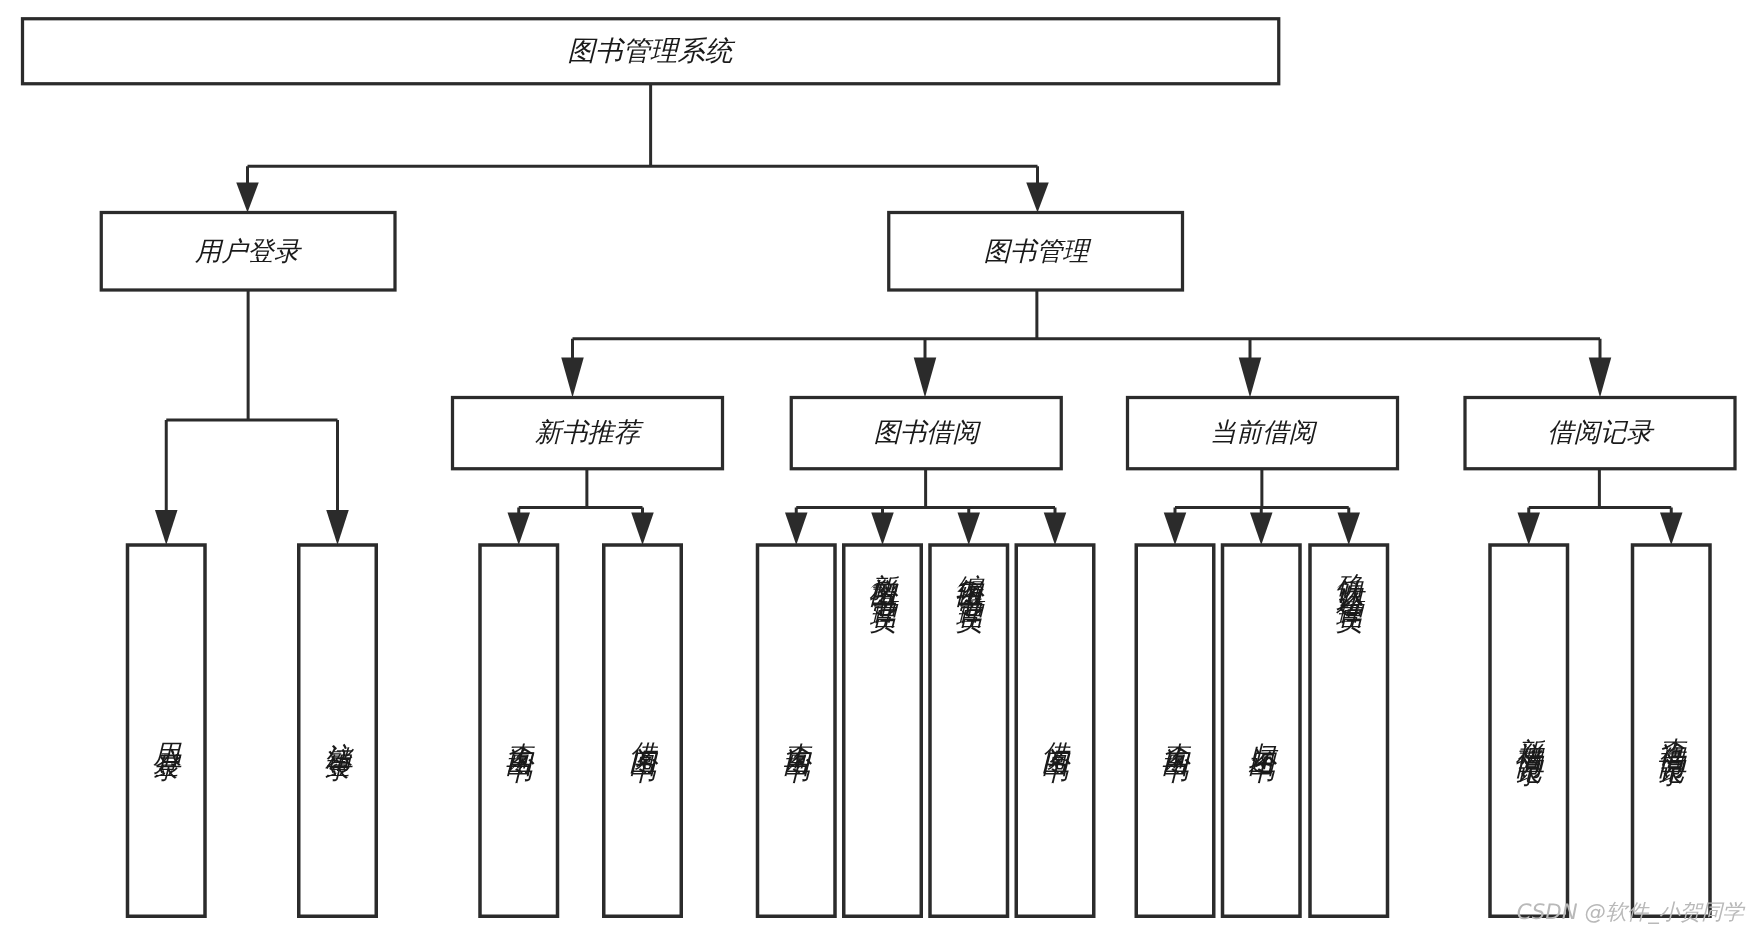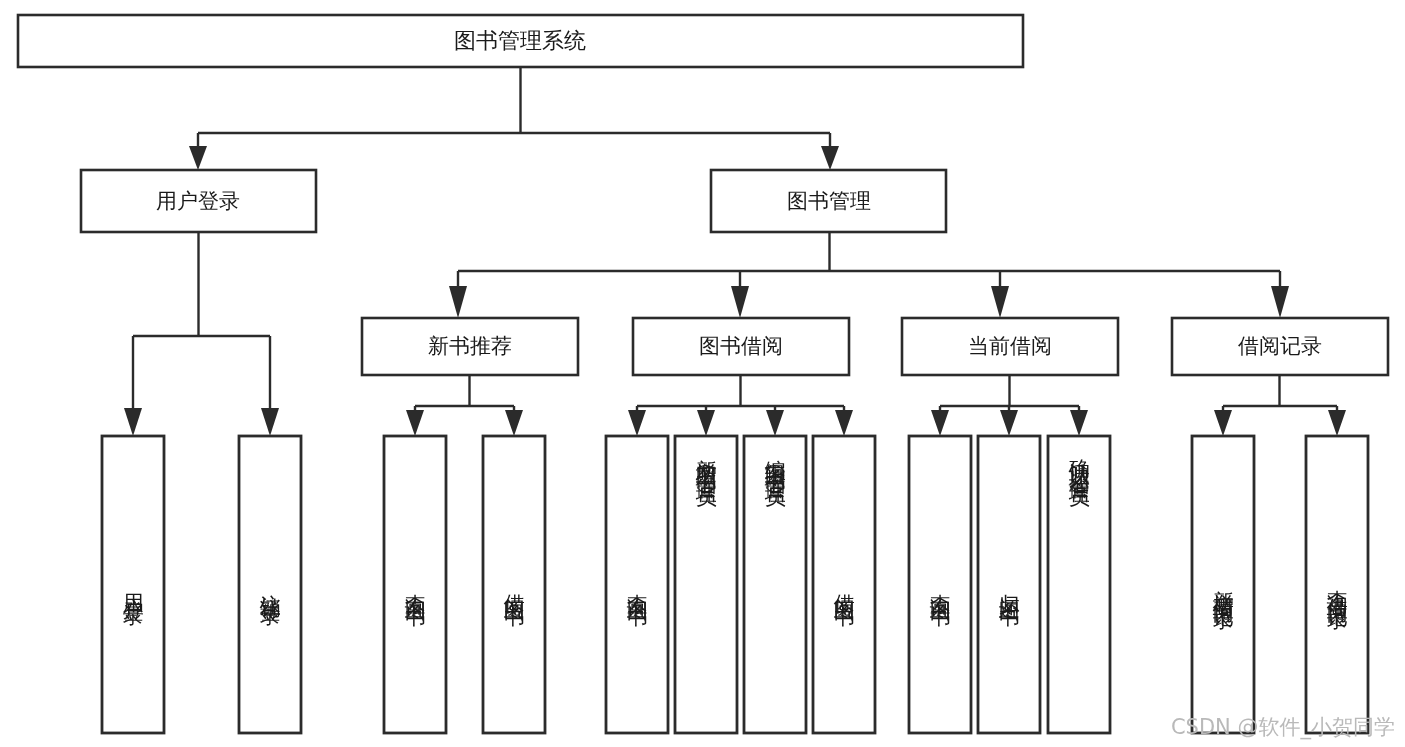--- a/index.html
+++ b/index.html
@@ -11,20 +11,21 @@
     width: 1405px;
     height: 747px;
     font-family: "DejaVu Sans", "Liberation Sans", sans-serif;
     overflow: hidden;
   }
   #diagram-root {
     position: relative;
     width: 1405px;
     height: 747px;
     background: #ffffff;
+    font-style: italic;
   }
   svg.flow {
     position: absolute;
     left: 0;
     top: 0;
     width: 1405px;
     height: 747px;
     display: block;
   }
   .node-rect {
@@ -73,21 +74,21 @@
     color: #1a1a1a;
     letter-spacing: 4px;
     white-space: nowrap;
     text-align: center;
   }
   .watermark {
     position: absolute;
     right: 10px;
     bottom: 6px;
     font-family: "DejaVu Sans", "Liberation Sans", sans-serif;
-    font-size: 21px;
+    font-size: 17px;
     color: #b9b9b9;
     white-space: nowrap;
     pointer-events: none;
   }
 </style>
 </head>
 <body>
 
 <div id="diagram-root">
 

